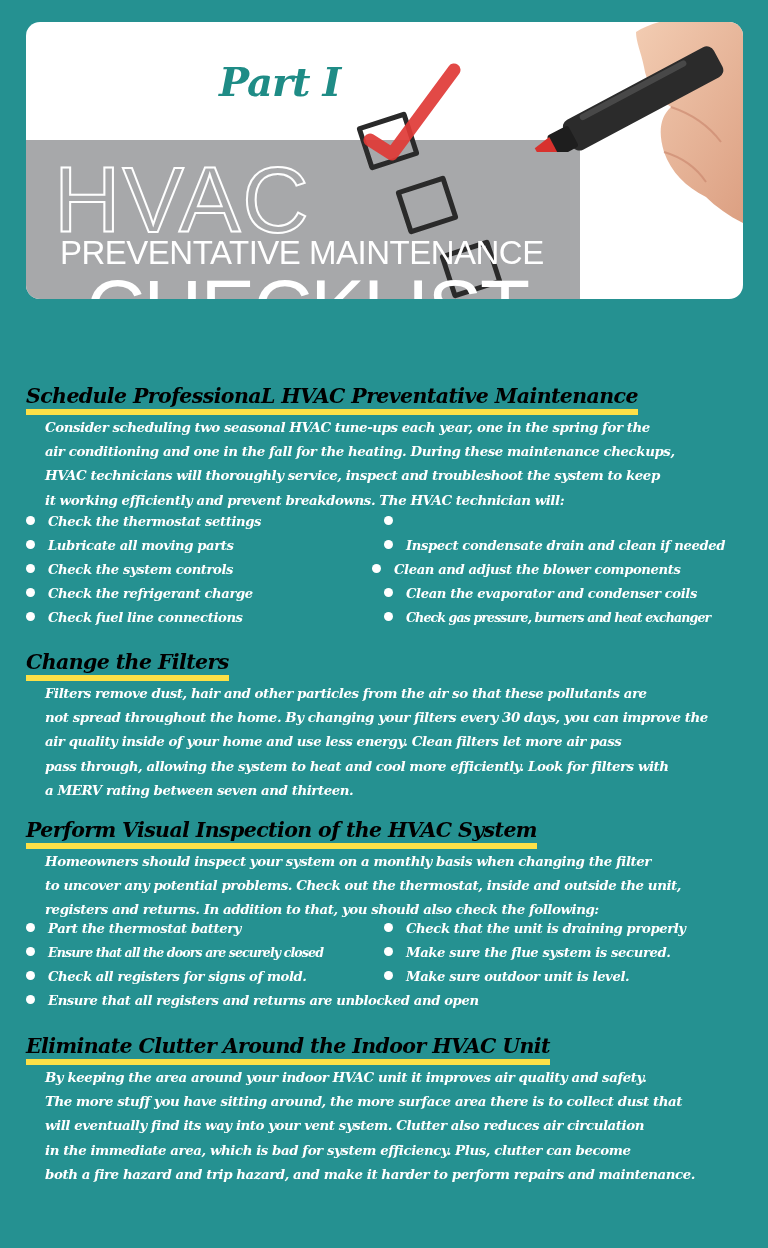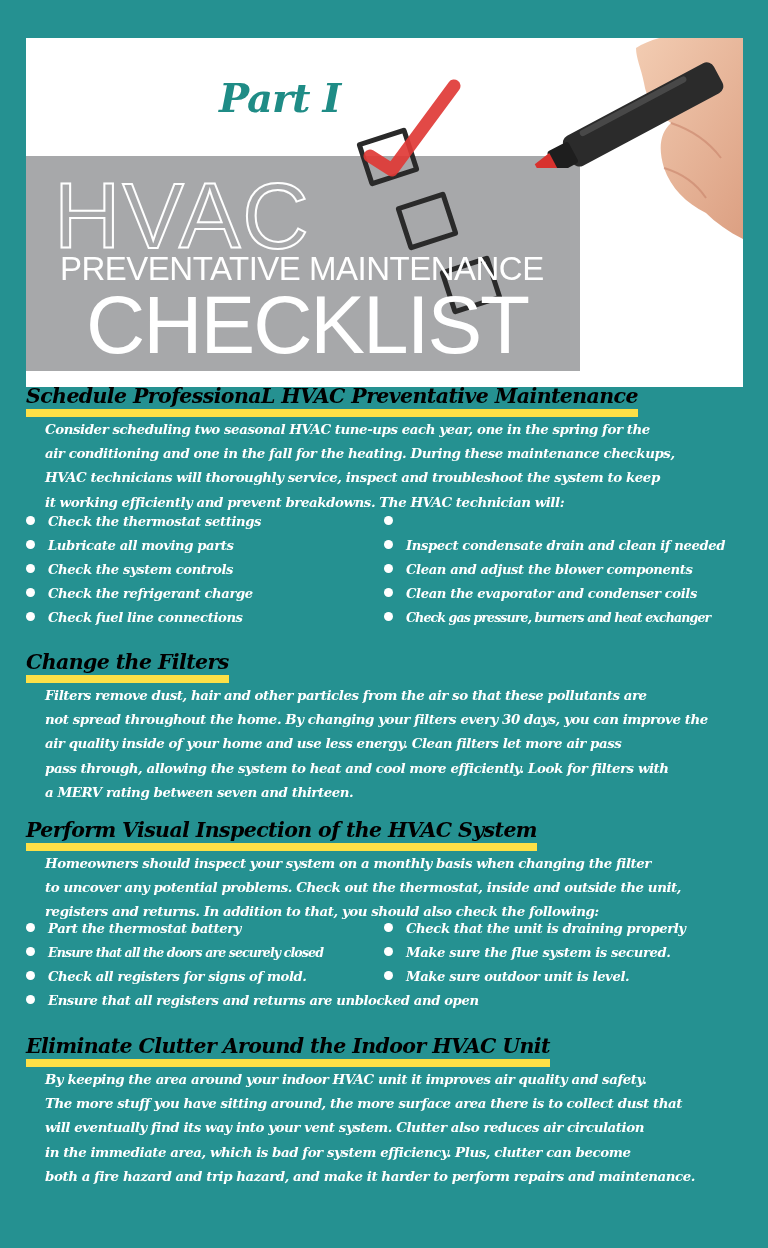--- a/index.html
+++ b/index.html
@@ -8,24 +8,25 @@
       background: #259191;
       font-family: "DejaVu Serif", "Liberation Serif", serif;
       position: relative;
       overflow: hidden;
       color: #ffffff;
     }
 
     
     .banner {
       position: absolute;
-      left: 26px; top: 38px;
-      width: 717px; height: 349px;
+      left: 26px; top: 22px;
+      width: 717px; height: 277px;
       background: #ffffff;
       overflow: hidden;
+      border-radius: 14px;
     }
     .part-label {
       position: absolute;
       left: 193px; top: 36px;
       font-family: "DejaVu Serif", serif;
       font-weight: bold; font-style: italic;
       font-size: 40px;
       color: #1f8c86;
       letter-spacing: -1px;
     }
@@ -98,21 +99,21 @@
       left: 26px;
       width: 730px;
     }
     .section-heading {
       display: inline-block;
       font-family: "DejaVu Serif", serif;
       font-weight: bold;
       font-style: italic;
       font-size: 20.5px;
       color: #000000;
-      border-bottom: 8px solid #fde047;
+      border-bottom: 6px solid #fde047;
       line-height: 24px;
       padding-bottom: 1px;
       letter-spacing: -0.6px;
       white-space: nowrap;
     }
     .section-body {
       font-family: "DejaVu Serif", serif;
       font-weight: bold;
       font-style: italic;
       font-size: 13.4px;
@@ -201,21 +202,21 @@
 
 <div class="bullet-grid" style="top:510px;">
   <div class="bullet" style="left:0; top:0;"><span class="dot"></span><span>Check the thermostat settings</span></div>
   <div class="bullet" style="left:0; top:24px;"><span class="dot"></span><span>Lubricate all moving parts</span></div>
   <div class="bullet" style="left:0; top:48px;text-align:center;"><span class="dot"></span><span>Check the system controls</span></div>
   <div class="bullet" style="left:0; top:72px;"><span class="dot"></span><span>Check the refrigerant charge</span></div>
   <div class="bullet" style="left:0; top:96px;"><span class="dot"></span><span>Check fuel line connections</span></div>
 
   <div class="bullet" style="left:358px; top:0;"><span class="dot"></span></div>
   <div class="bullet" style="left:358px; top:24px;"><span class="dot"></span><span>Inspect condensate drain and clean if needed</span></div>
-  <div class="bullet" style="left:358px; top:48px;"><span class="dot"></span><span>Clean and adjust the blower components</span></div>
+  <div class="bullet" style="left:346px; top:48px;"><span class="dot"></span><span>Clean and adjust the blower components</span></div>
   <div class="bullet" style="left:358px; top:72px;"><span class="dot"></span><span>Clean the evaporator and condenser coils</span></div>
   <div class="bullet narrow" style="left:358px; top:96px;"><span class="dot"></span><span>Check gas pressure, burners and heat exchanger</span></div>
 </div>
 
 <div class="section" style="top:650px;">
   <div class="section-heading">Change the Filters</div>
   <div class="section-body">
     <span class="line">Filters remove dust, hair and other particles from the air so that these pollutants are</span>
     <span class="line">not spread throughout the home. By changing your filters every 30 days, you can improve the</span>
     <span class="line">air quality inside of your home and use less energy. Clean filters let more air pass</span>

